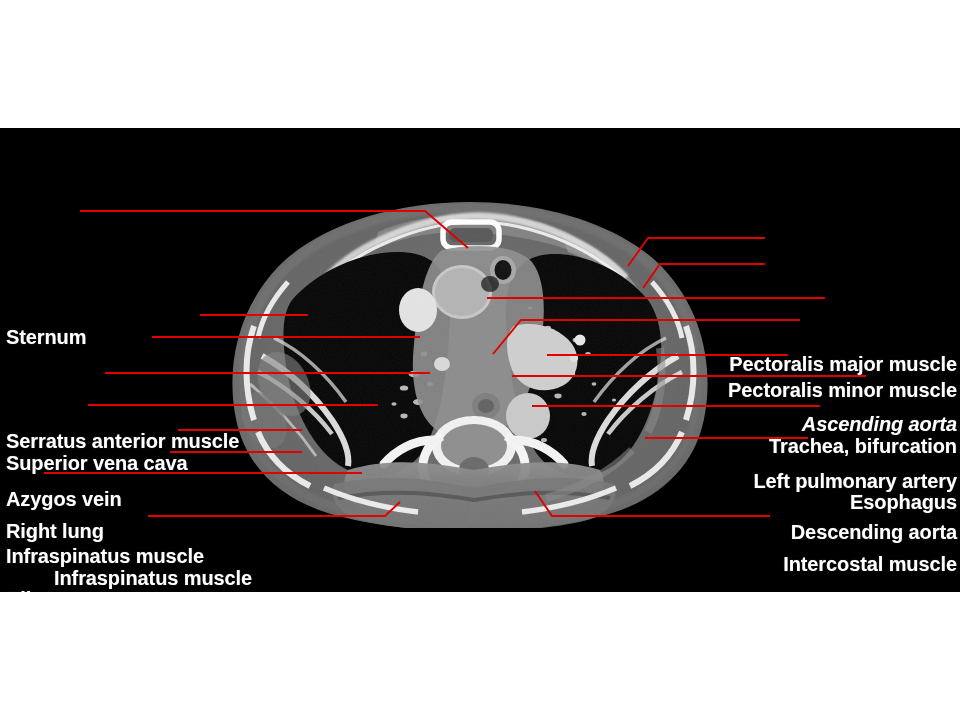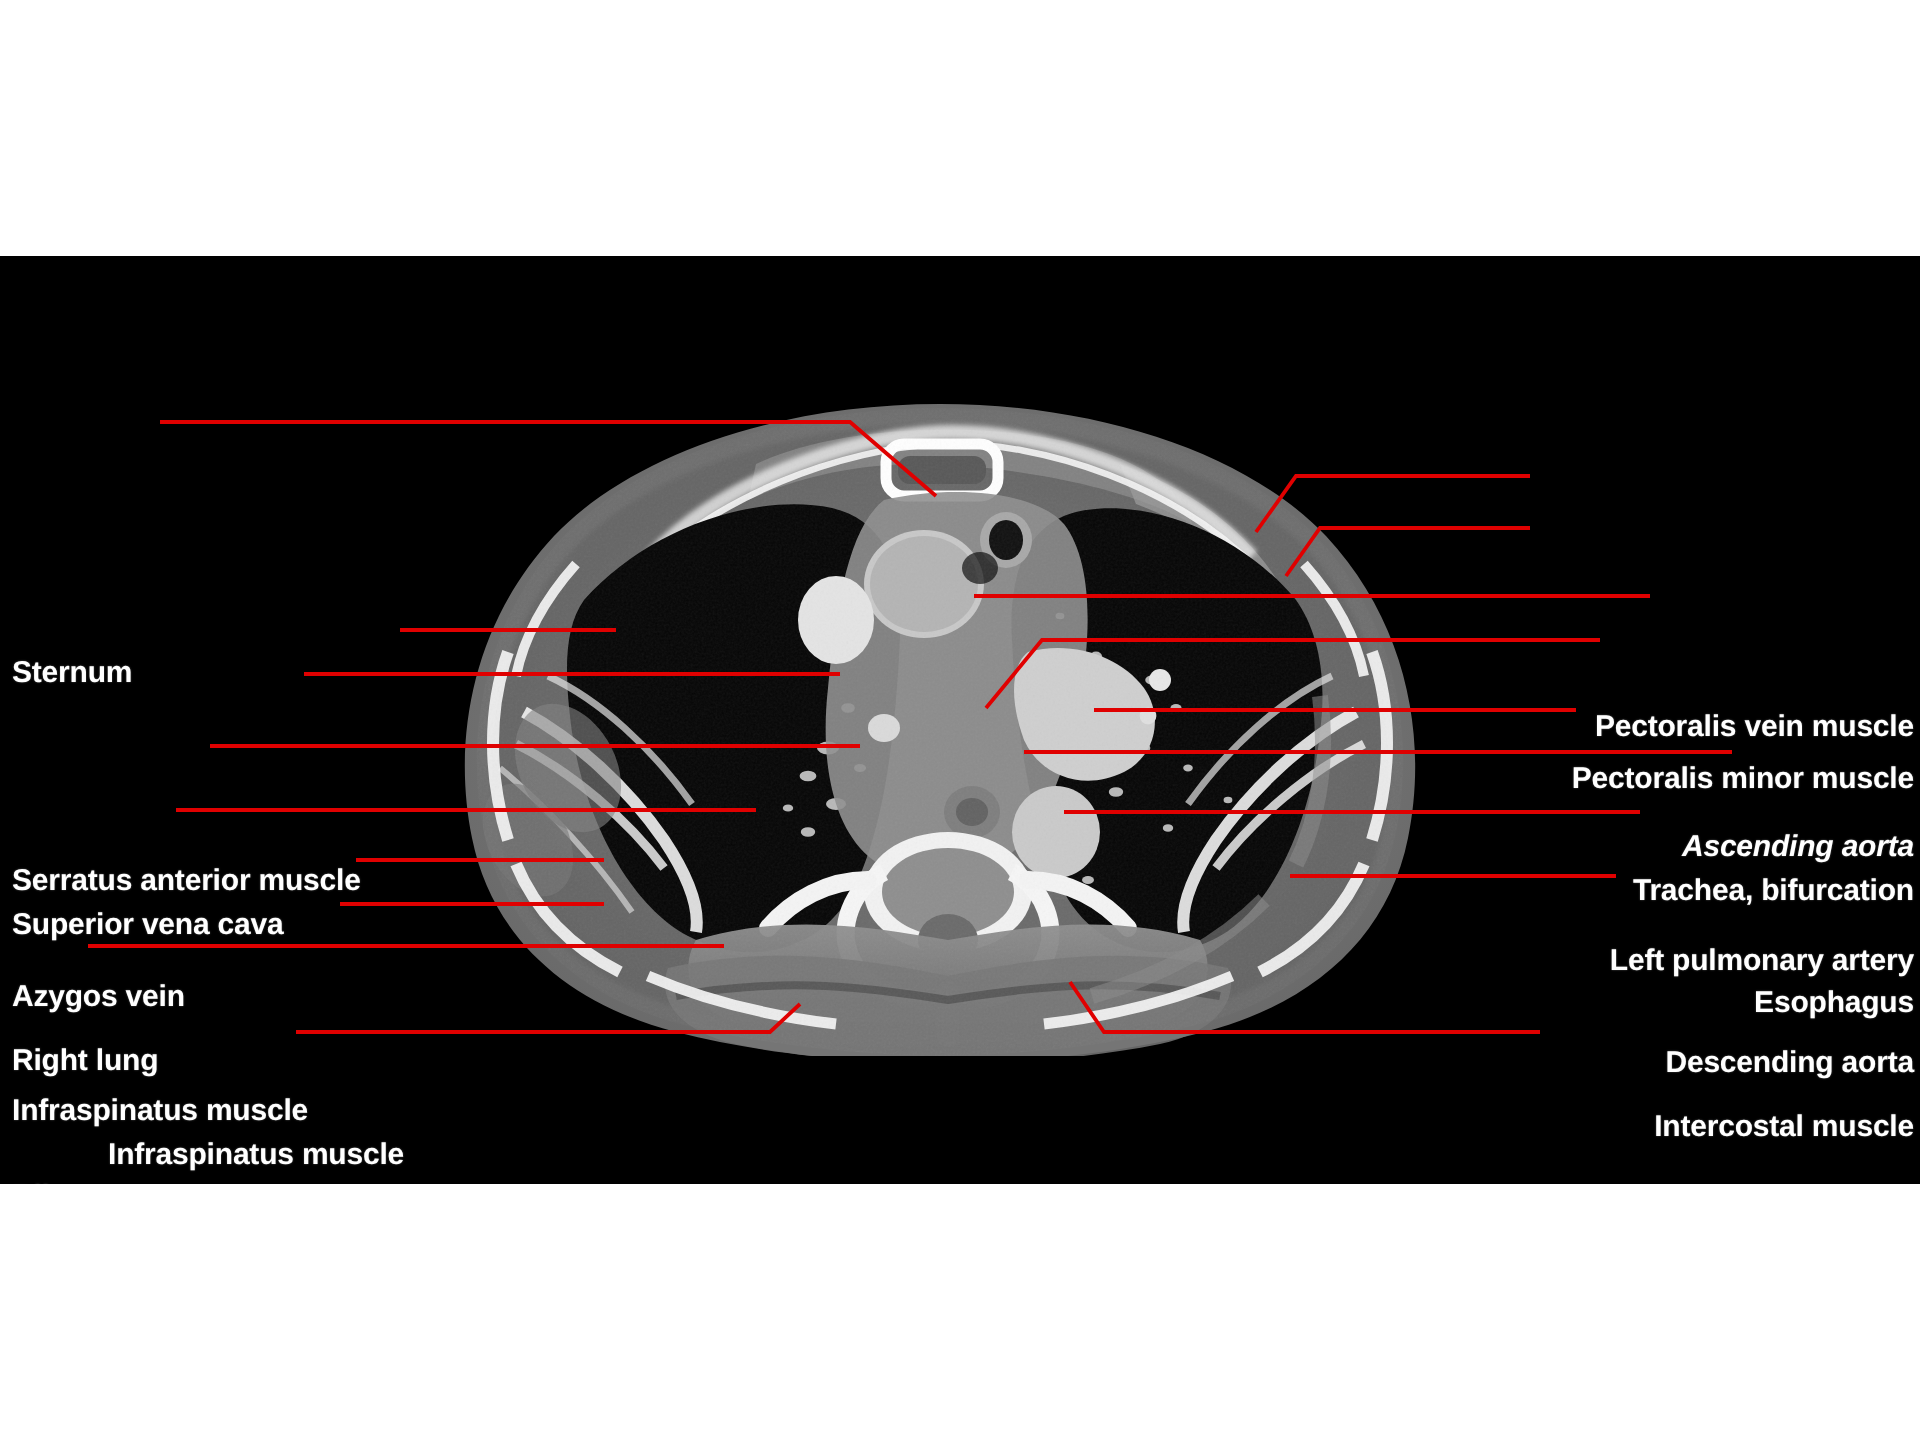--- a/index.html
+++ b/index.html
@@ -41,21 +41,21 @@
     height: 340px;
     overflow: hidden;
   }
   #ct-svg { display: block; }
 
   
   .label {
     position: absolute;
     color: #ffffff;
     font-family: "Liberation Sans", sans-serif;
-    font-size: 15px;
+    font-size: 20px;
     font-weight: bold;
     letter-spacing: -0.1px;
     white-space: nowrap;
     line-height: 16px;
     text-shadow: 0 0 1px rgba(255,255,255,0.35);
   }
   .label.left  { text-align: left; }
   .label.right { text-align: right; }
 
   
@@ -282,21 +282,21 @@
 
     <div class="label left" style="left:6px;  top:201px;">Sternum</div>
     <div class="label left" style="left:6px;  top:305px;">Serratus anterior muscle</div>
     <div class="label left" style="left:6px;  top:327px;">Superior vena cava</div>
     <div class="label left" style="left:6px;  top:363px;">Azygos vein</div>
     <div class="label left" style="left:6px;  top:395px;">Right lung</div>
     <div class="label left" style="left:6px;  top:420px;">Infraspinatus muscle</div>
     <div class="label left" style="left:6px;  top:442px;margin-left:48px;">Infraspinatus muscle</div>
     <div class="label left" style="left:6px;  top:463px;">Rib</div>
 
-    <div class="label right" style="right:3px; top:228px;">Pectoralis vein muscle</div>
+    <div class="label right" style="right:3px; top:228px;">Pectoralis major muscle</div>
     <div class="label right" style="right:3px; top:254px;">Pectoralis minor muscle</div>
     <div class="label right" style="right:3px; top:288px;font-style:italic;">Ascending aorta</div>
     <div class="label right" style="right:3px; top:310px;">Trachea, bifurcation</div>
     <div class="label right" style="right:3px; top:345px;">Left pulmonary artery</div>
     <div class="label right" style="right:3px; top:366px;">Esophagus</div>
     <div class="label right" style="right:3px; top:396px;">Descending aorta</div>
     <div class="label right" style="right:3px; top:428px;">Intercostal muscle</div>
 
   </div>
 </div>

